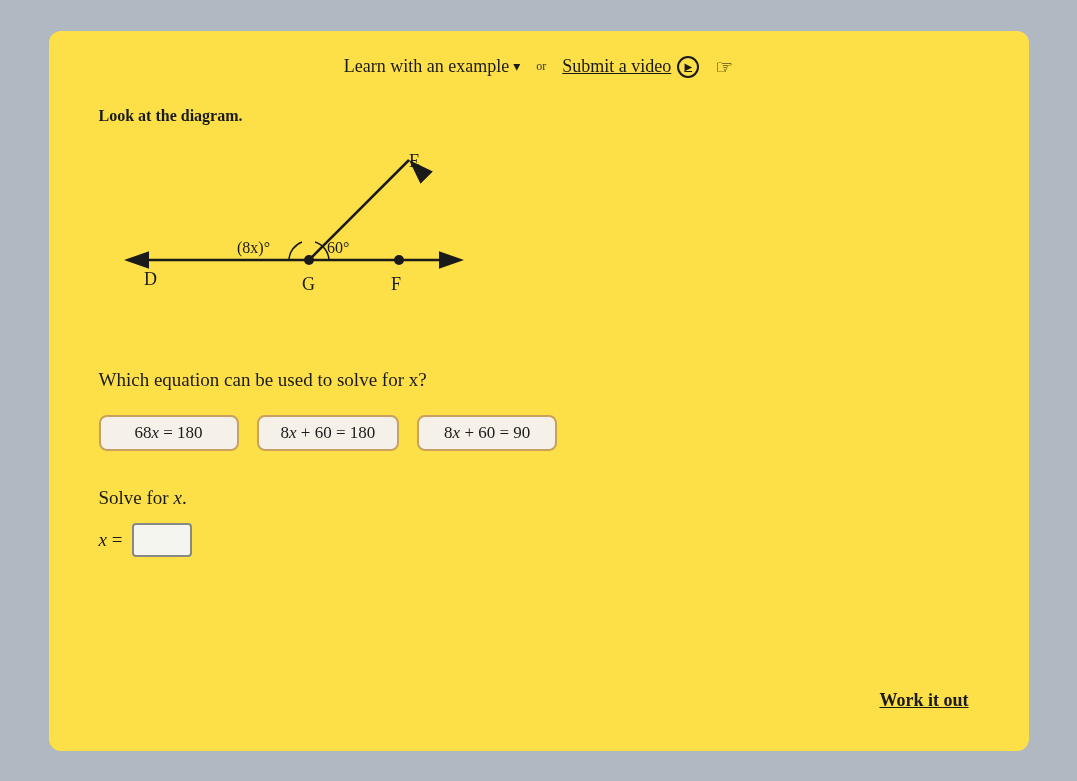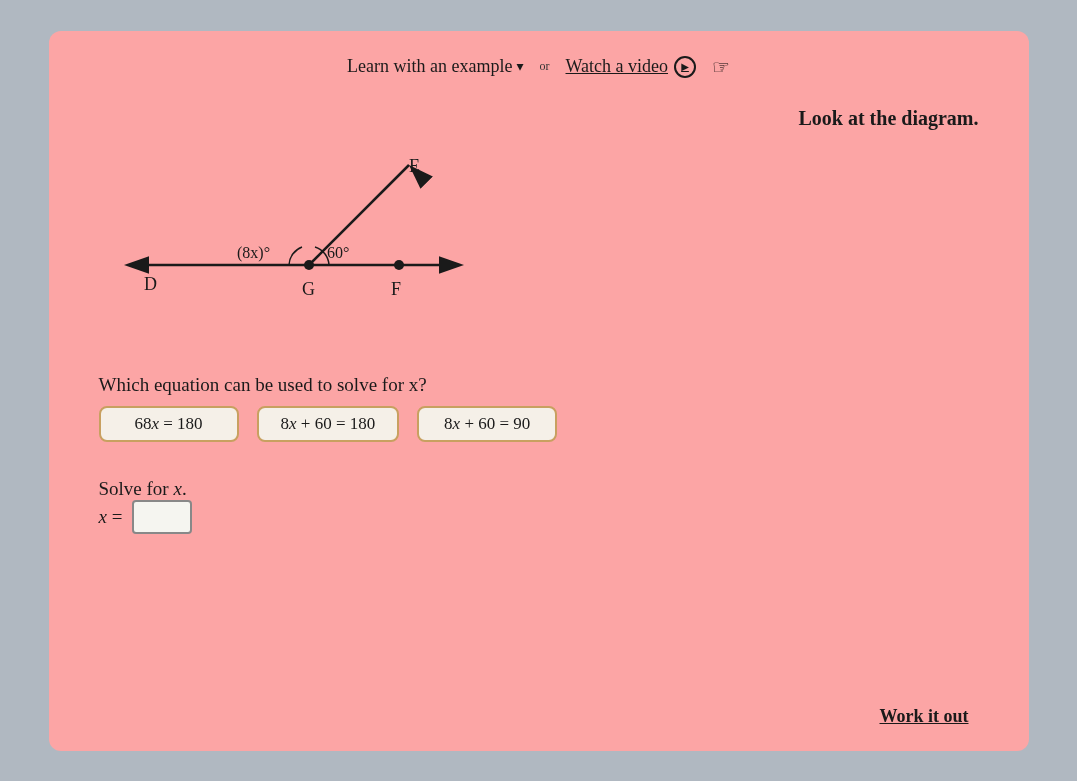--- a/index.html
+++ b/index.html
@@ -5,21 +5,21 @@
     * { box-sizing: border-box; margin: 0; padding: 0; }
     body {
       background: #b0b8c1;
       display: flex;
       justify-content: center;
       align-items: center;
       min-height: 100vh;
       font-family: 'Georgia', serif;
     }
     .main-card {
-      background: #fca5a5;
+      background: #fde047;
       border-radius: 12px;
       width: 980px;
       min-height: 720px;
       padding: 24px 40px 40px 40px;
       position: relative;
     }
     .top-bar {
       display: flex;
       justify-content: center;
       align-items: center;
@@ -66,41 +66,40 @@
       border: 2px solid #1a1a1a;
       font-size: 10px;
     }
     .cursor-icon {
       font-size: 20px;
     }
     .question-section {
       padding: 0 10px;
     }
     .look-at-diagram {
-      font-size: 20px;
+      font-size: 16px;
       font-weight: bold;
       color: #1a1a1a;
       margin-bottom: 20px;
-      text-align: right;
     }
     .diagram-container {
       position: relative;
       width: 420px;
       height: 200px;
       margin-bottom: 24px;
       margin-left: 20px;
     }
     .diagram-svg {
       width: 100%;
       height: 100%;
     }
     .equation-question {
       font-size: 19px;
       color: #1a1a1a;
-      margin-bottom: 10px;
+      margin-bottom: 24px;
       font-style: italic;
     }
     .equation-question span {
       font-style: normal;
     }
     .choices-row {
       display: flex;
       gap: 18px;
       margin-bottom: 36px;
       flex-wrap: wrap;
@@ -116,20 +115,21 @@
       font-family: inherit;
       min-width: 140px;
       text-align: center;
     }
     .solve-section {
       margin-bottom: 28px;
     }
     .solve-label {
       font-size: 19px;
       color: #1a1a1a;
+      margin-bottom: 14px;
       font-style: italic;
     }
     .solve-label span {
       font-style: normal;
     }
     .x-equals-row {
       display: flex;
       align-items: center;
       gap: 10px;
       font-size: 19px;
@@ -152,42 +152,42 @@
       border-radius: 8px;
       padding: 14px 32px;
       font-size: 18px;
       cursor: pointer;
       font-family: inherit;
       font-weight: bold;
       margin-bottom: 20px;
     }
     .work-it-out {
       position: absolute;
-      bottom: 24px;
+      bottom: 40px;
       right: 60px;
       font-size: 18px;
       font-weight: bold;
       color: #1a1a1a;
       text-decoration: underline;
       cursor: pointer;
     }
   </style>
 </head>
 <body>
 
 <div class="main-card">
 
   <div class="top-bar">
     <button class="learn-example-btn">
       <span>Learn with an example</span>
       <span class="chevron">▾</span>
     </button>
     <span class="or-text">or</span>
     <button class="watch-video-btn">
-      <span>Watch a video</span>
+      <span>Submit a video</span>
       <span class="play-icon">▶</span>
     </button>
     <span class="cursor-icon">☞</span>
   </div>
 
   <div class="question-section">
     
     <div class="look-at-diagram">Look at the diagram.</div>
 
     

